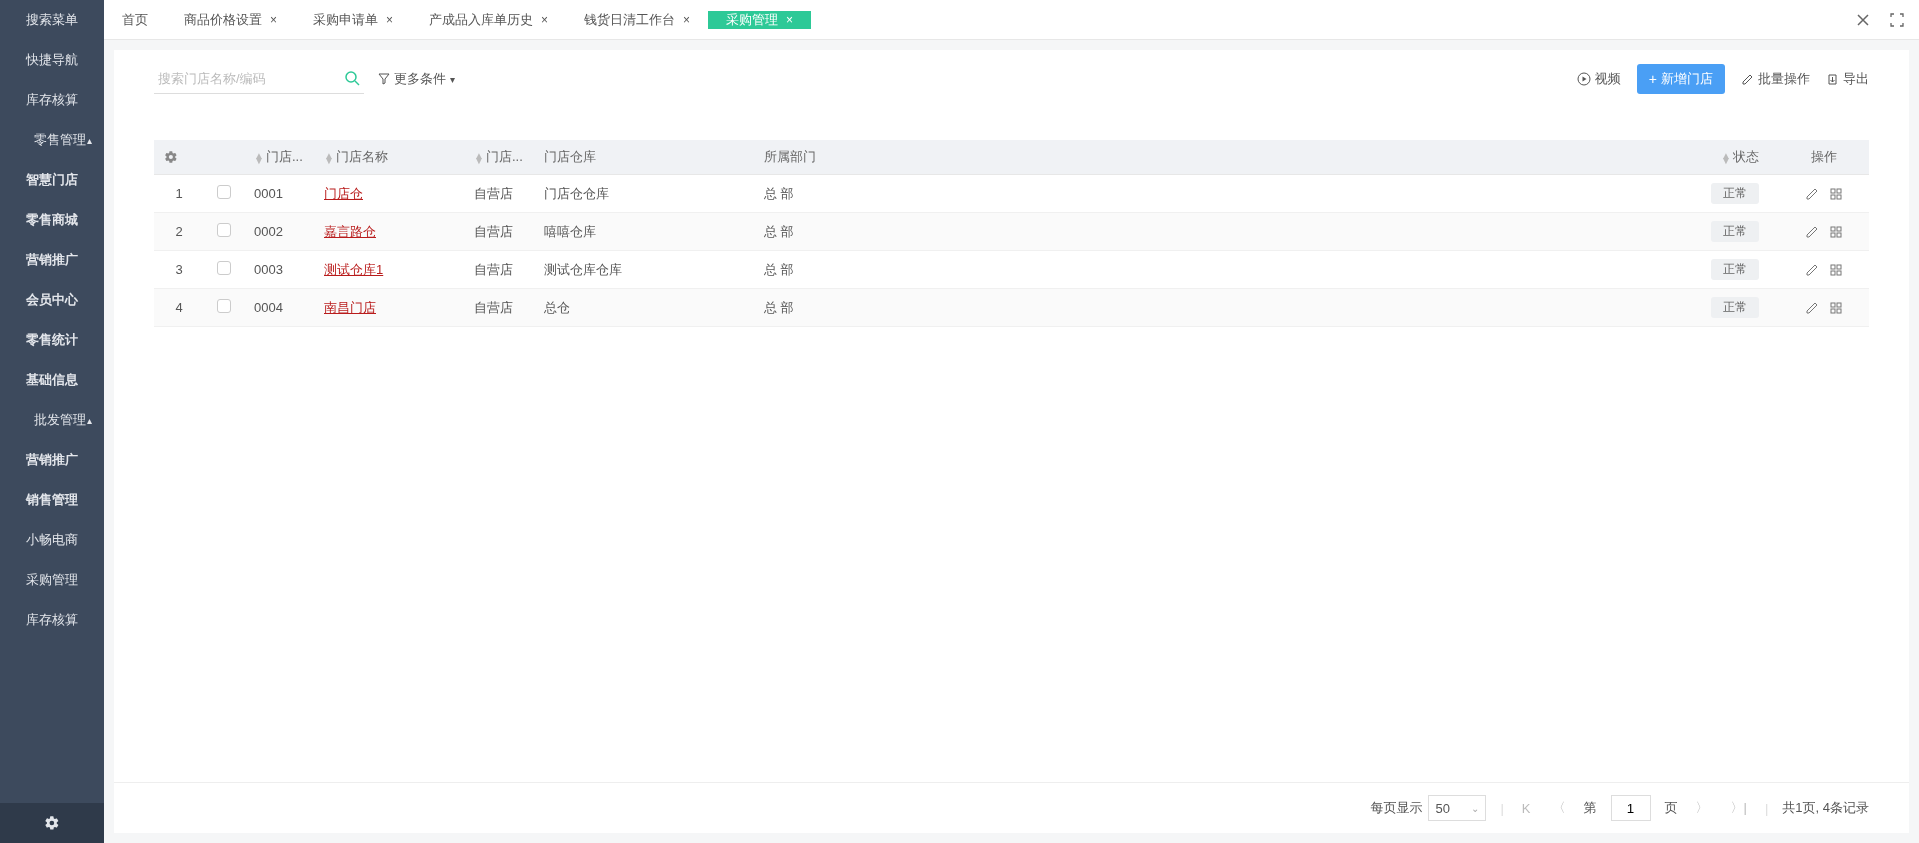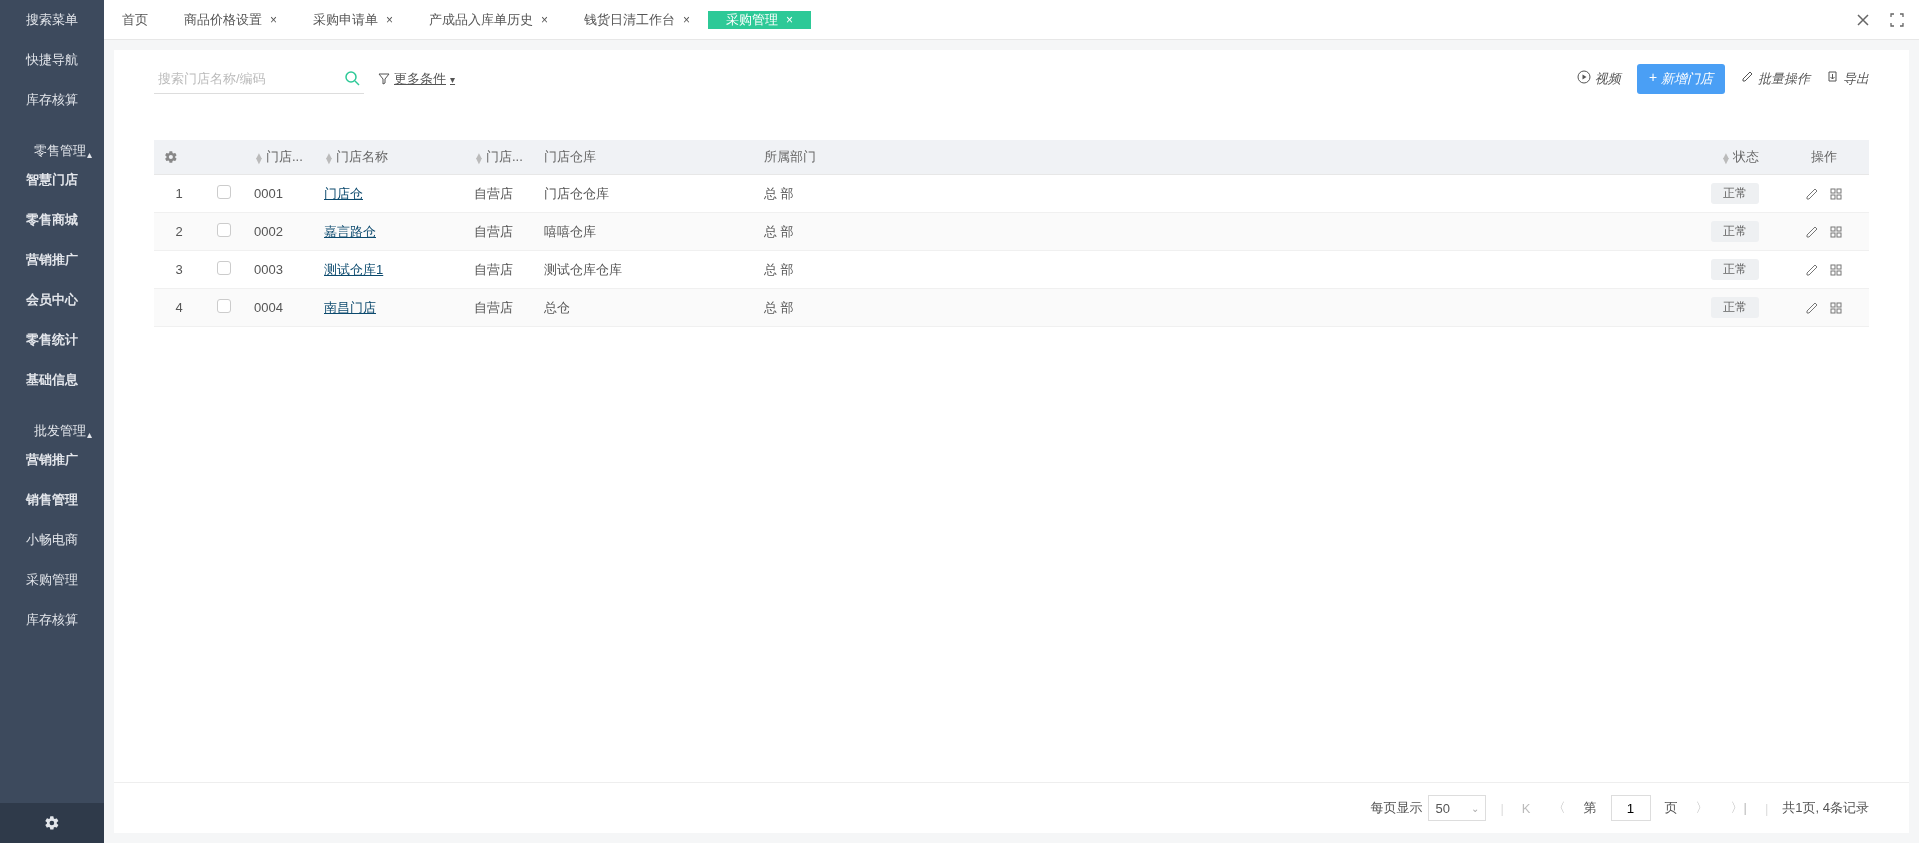--- a/index.html
+++ b/index.html
@@ -2,21 +2,21 @@
 <html><head>
 <meta charset="utf-8">
 <style>
 * { margin: 0; padding: 0; box-sizing: border-box; }
 body { font-family: "Microsoft YaHei", Arial, sans-serif; font-size: 13px; color: #333; background: #fff; overflow: hidden; }
 .app { display: flex; width: 1919px; height: 843px; }
 
 
 .sidebar { width: 104px; background: #3d4a5d; display: flex; flex-direction: column; color: #e3e6eb; }
 .sidebar-item { height: 40px; display: flex; align-items: center; justify-content: center; cursor: pointer; font-size: 13px; position: relative; }
-.sidebar-item.expandable { justify-content: center; padding-left: 16px; align-items: flex-end; }
+.sidebar-item.expandable { justify-content: center; padding-left: 16px; }
 .sidebar-item .arrow { position: absolute; right: 12px; font-size: 10px; }
 .sidebar-sub { background: #3d4a5d; }
 .sidebar-sub .sidebar-item { font-size: 13px; font-weight: bold; }
 .sidebar-footer { margin-top: auto; height: 40px; background: #2f3a4a; display: flex; align-items: center; justify-content: center; cursor: pointer; }
 .gear-icon { width: 16px; height: 16px; }
 
 
 .main { flex: 1; display: flex; flex-direction: column; background: #f5f6f7; }
 
 
@@ -29,35 +29,35 @@
 
 
 .content { flex: 1; background: #fff; margin: 10px; display: flex; flex-direction: column; gap: 32px; }
 
 
 .toolbar { display: flex; align-items: center; padding: 14px 40px 14px 40px; gap: 14px; }
 .search-box { position: relative; width: 210px; }
 .search-input { width: 100%; height: 30px; border: none; border-bottom: 1px solid #ddd; padding: 0 28px 0 4px; font-size: 13px; outline: none; }
 .search-input::placeholder { color: #bbb; }
 .search-icon-btn { position: absolute; right: 4px; top: 6px; color: #2dc997; cursor: pointer; }
-.filter-btn { display: flex; align-items: center; gap: 4px; cursor: pointer; color: #555; font-size: 13px; text-decoration: underline; }
+.filter-btn { display: flex; align-items: center; gap: 4px; cursor: pointer; color: #555; font-size: 13px; }
 .toolbar-right { margin-left: auto; display: flex; align-items: center; gap: 16px; }
-.tbtn { display: flex; gap: 4px; cursor: pointer; color: #555; font-size: 13px; font-style: italic; }
+.tbtn { display: flex; align-items: center; gap: 4px; cursor: pointer; color: #555; font-size: 13px; }
 .tbtn.primary { background: #4a9ff5; color: #fff; padding: 6px 12px; border-radius: 3px; }
 
 
 .table-wrap { flex: 1; padding: 0 40px; overflow: auto; }
 table { width: 100%; border-collapse: collapse; }
 th { background: #f0f2f5; font-weight: normal; color: #666; text-align: left; padding: 8px 10px; font-size: 13px; border-bottom: 1px solid #e7e7e7; position: relative; }
 th.center { text-align: center; }
 th .sort { color: #bbb; font-size: 10px; margin-right: 2px; display: inline-flex; flex-direction: column; line-height: 5px; vertical-align: middle; }
 td { padding: 8px 10px; font-size: 13px; color: #555; border-bottom: 1px solid #f0f0f0; }
 td.center { text-align: center; }
 tr.even td { background: #fafafa; }
-.link { text-decoration: underline; color: #0c4a6e; cursor: pointer; }
+.link { text-decoration: underline; color: #b91c1c; cursor: pointer; }
 .chk { width: 14px; height: 14px; border: 1px solid #ccc; border-radius: 3px; display: inline-block; background: #fff; cursor: pointer; }
 .status-tag { display: inline-block; background: #eef0f2; color: #666; padding: 2px 12px; border-radius: 3px; font-size: 12px; }
 .action-icons { display: flex; gap: 10px; justify-content: center; }
 .action-icon { cursor: pointer; color: #777; width: 14px; height: 14px; display: inline-block; }
 .gear-th { text-align: center; }
 
 
 .pagination { display: flex; align-items: center; justify-content: flex-end; padding: 12px 40px; gap: 14px; color: #555; font-size: 13px; border-top: 1px solid #eee; }
 .page-select { display: flex; align-items: center; gap: 6px; }
 .select-box { width: 58px; height: 26px; border: 1px solid #ddd; display: flex; align-items: center; justify-content: space-between; padding: 0 6px; cursor: pointer; background: #fff; }

